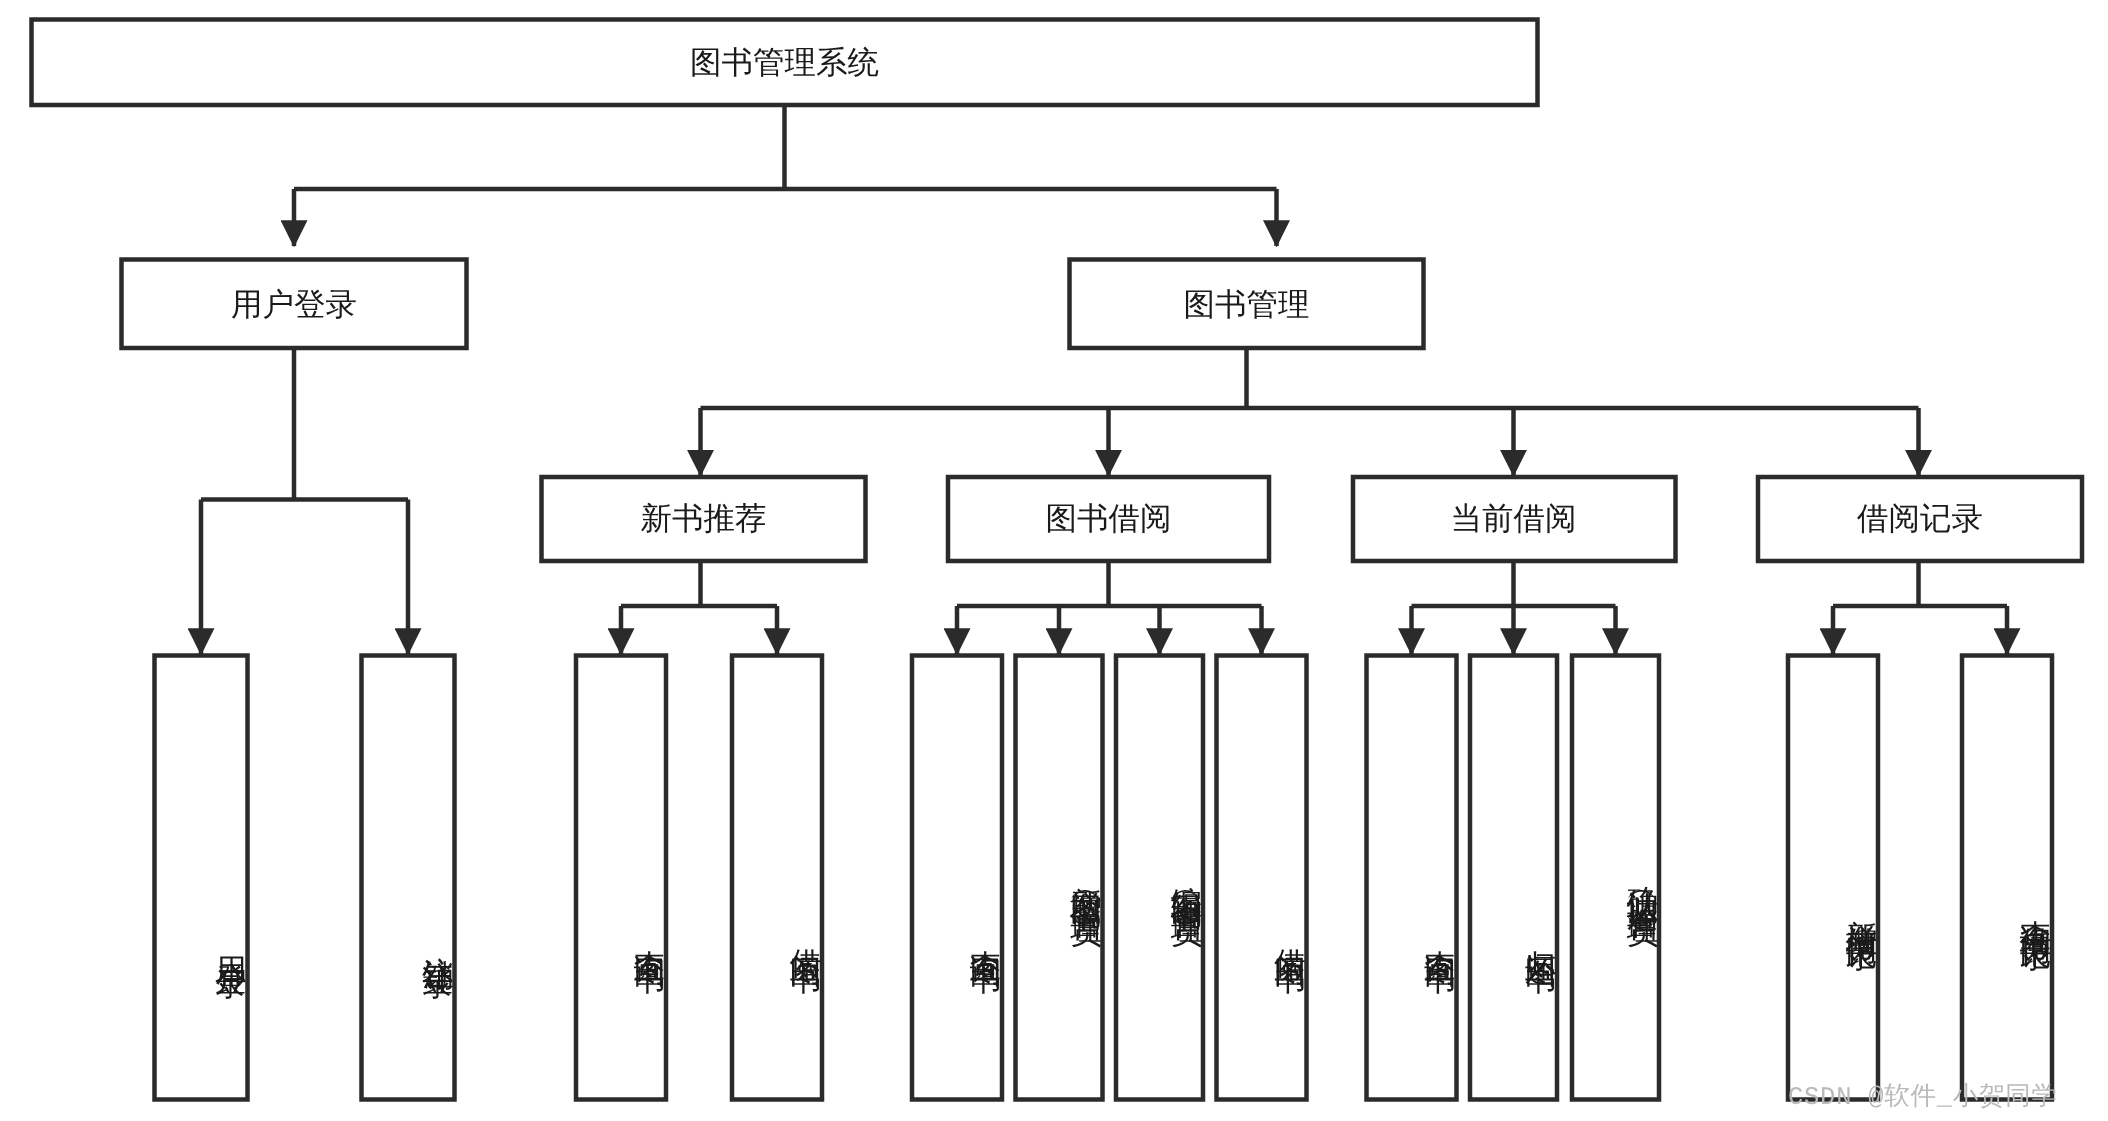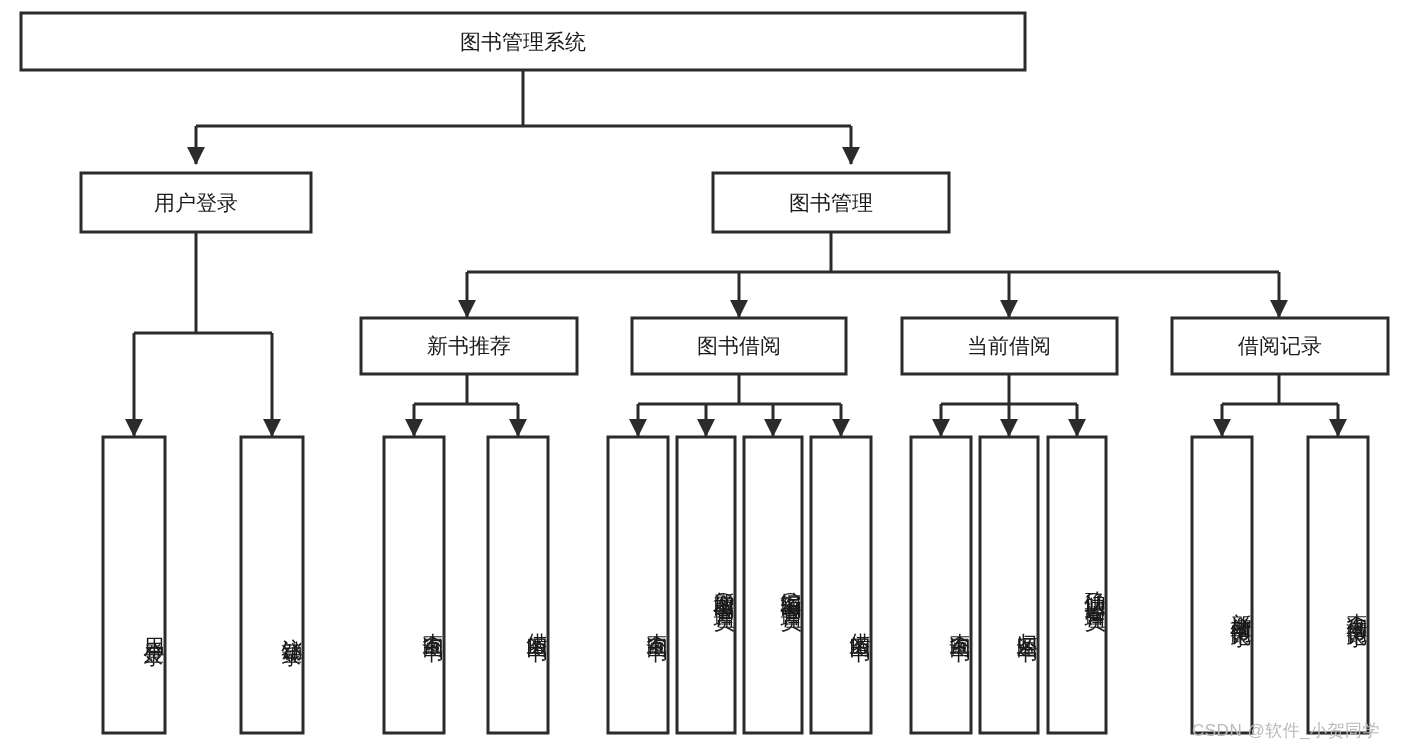--- a/index.html
+++ b/index.html
@@ -58,21 +58,21 @@
     letter-spacing: 3px;
     text-align: center;
     white-space: nowrap;
     pointer-events: none;
     display: flex;
     align-items: flex-start;
     justify-content: center;
   }
   .watermark {
     position: absolute;
-    font-family: Liberation Sans, sans-serif;
+    font-family: Liberation Mono, monospace;
     font-size: 17px;
     color: #b9b9b9;
     white-space: nowrap;
     letter-spacing: 0.5px;
   }
 </style>
 </head>
 <body>
 
 <div id="diagram-root">

